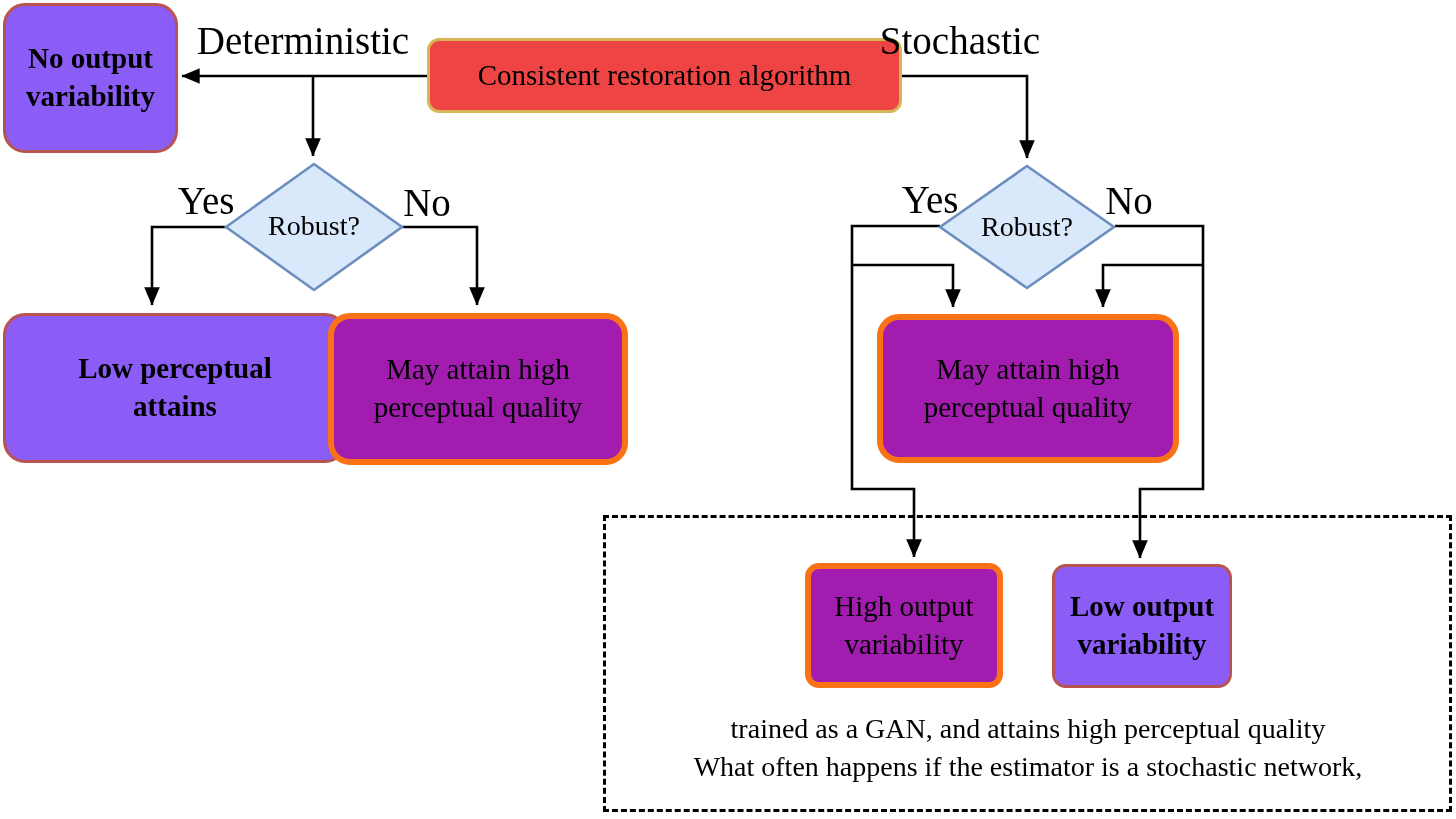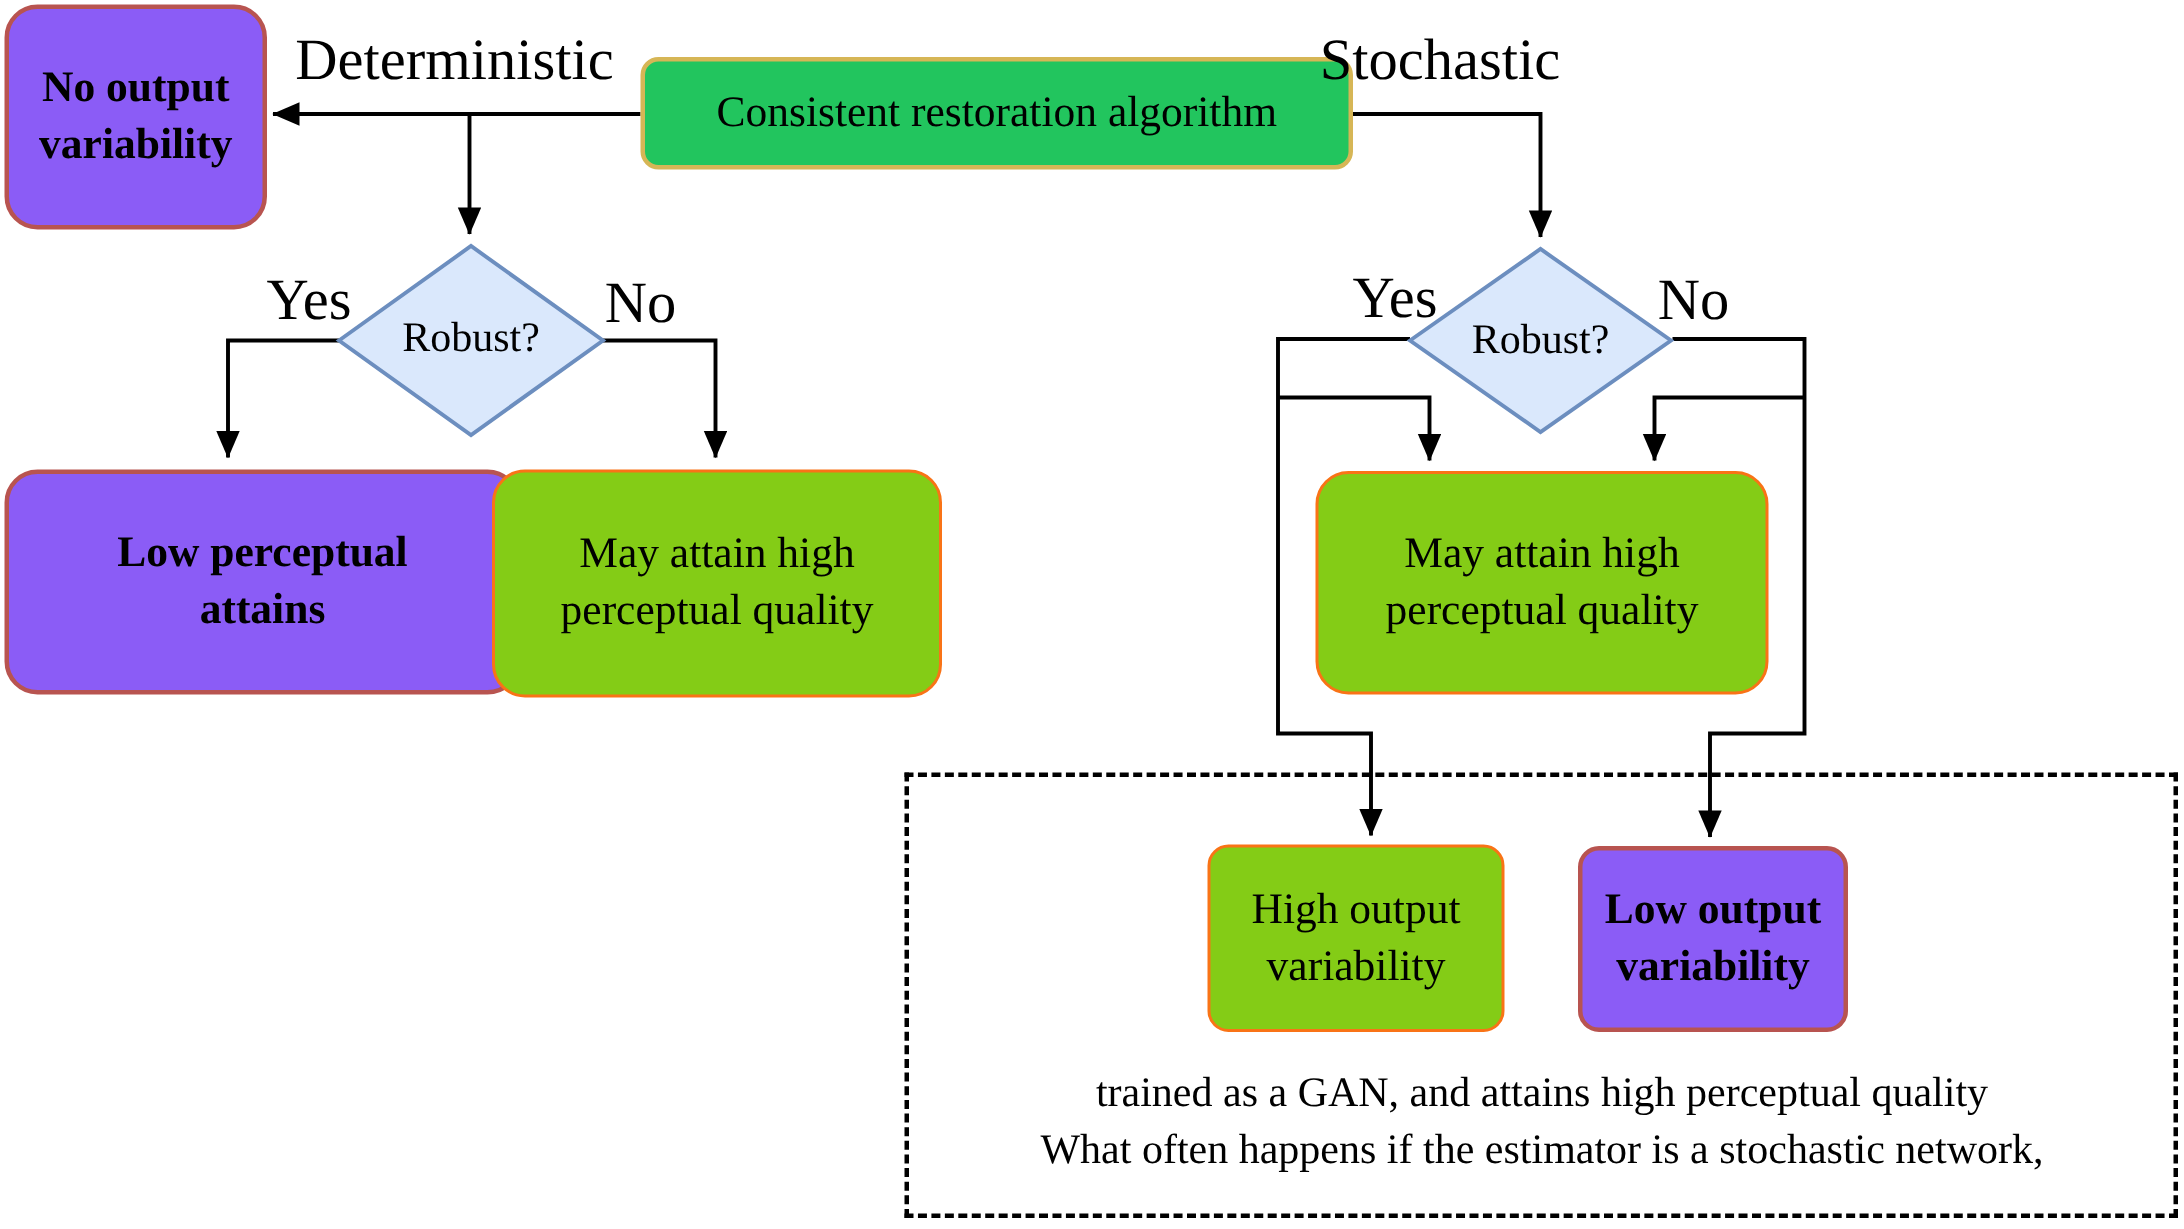--- a/index.html
+++ b/index.html
@@ -8,22 +8,22 @@
     font-family:"Liberation Serif","DejaVu Serif",serif; color:#000;
     overflow:hidden;
   }
   svg.connectors { position:absolute; left:0; top:0; z-index:1; }
   .node {
     position:absolute; z-index:2; box-sizing:border-box;
     display:flex; flex-direction:column; align-items:center; justify-content:center;
     text-align:center; font-size:29px; line-height:1.3;
   }
   .red    { background:#8b5cf6; border:3px solid #b85450;font-weight:bold; }
-  .green  { background:#84cc16; border:2px solid #f97316; }
-  .yellow { background:#22c55e; border:3px solid #d6b656; }
+  .green  { background:#a21caf; border:6px solid #f97316; }
+  .yellow { background:#ef4444; border:3px solid #d6b656; }
   .r22 { border-radius:22px; }
   .r14 { border-radius:14px; }
   .r12 { border-radius:12px; }
   .lbl {
     position:absolute; z-index:3; transform:translate(-50%,-50%);
     font-size:39px; white-space:nowrap; line-height:1;
   }
   .diamond-text {
     position:absolute; z-index:3; transform:translate(-50%,-50%);
     font-size:28px; white-space:nowrap;text-align:right;

